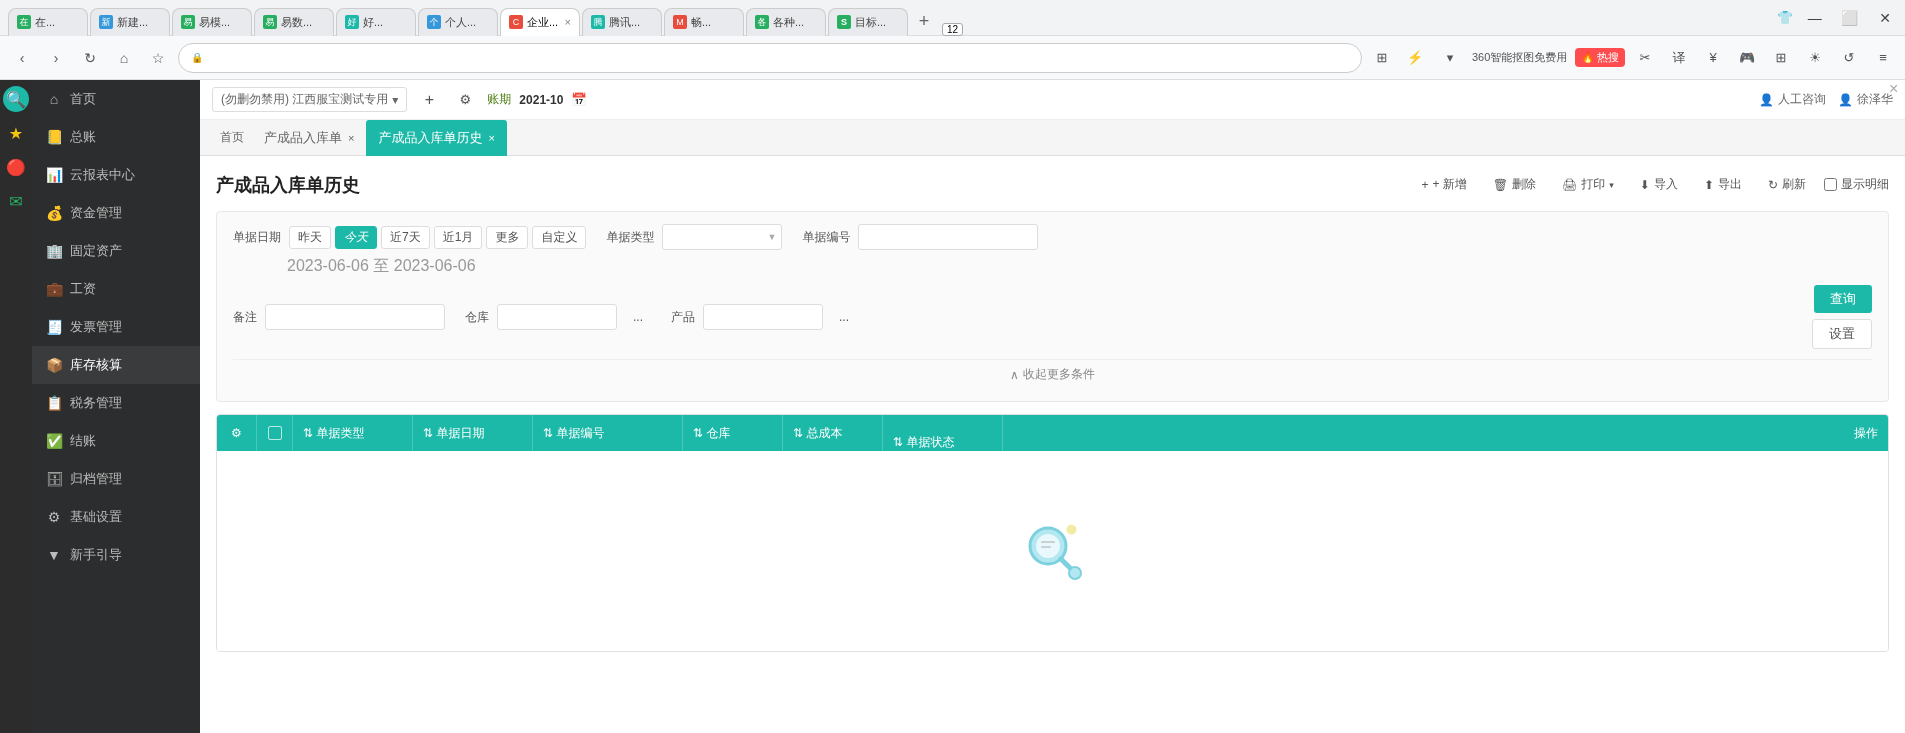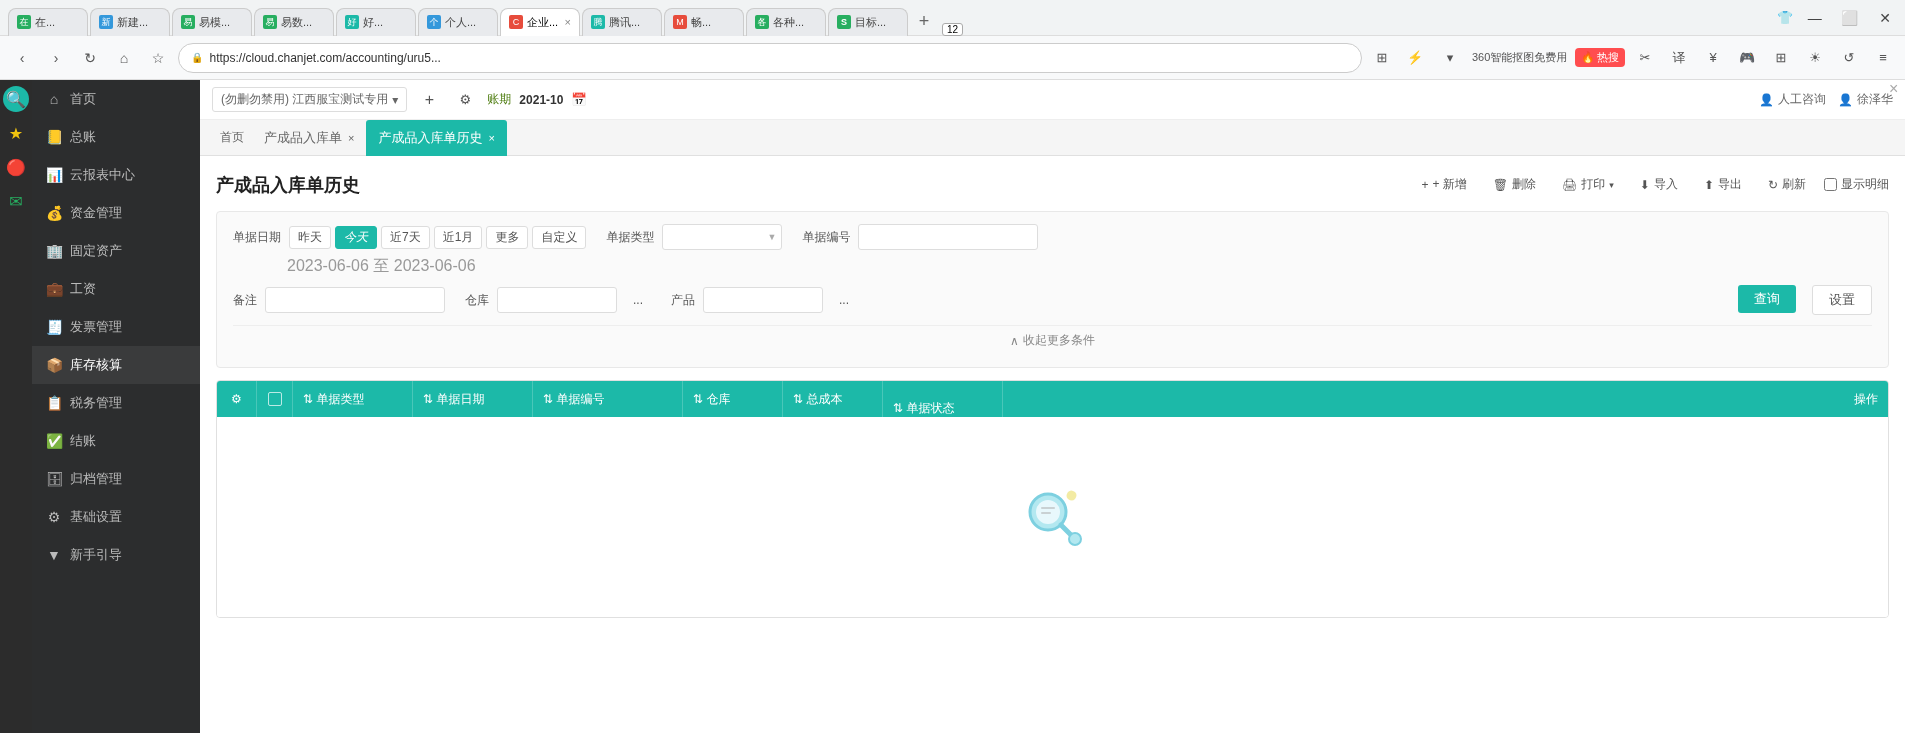--- a/index.html
+++ b/index.html
@@ -395,24 +395,25 @@
       display: flex;
       flex-direction: column;
       align-items: center;
       justify-content: center;
       padding: 40px;
       color: #bbb;
     }
 
     .filter-queries-right {
       display: flex;
-      gap: 16px;
+      flex-direction: column;
+      gap: 6px;
       margin-left: auto;
       justify-content: flex-start;
-      align-items: flex-start;
+      align-items: flex-end;
     }
 
     .checkbox-square {
       width: 14px;
       height: 14px;
       border: 1px solid rgba(255,255,255,0.7);
       border-radius: 2px;
       background: transparent;
       cursor: pointer;
     }
@@ -497,21 +498,20 @@
 </div>
 
 <div class="browser-toolbar">
   <button class="nav-btn">‹</button>
   <button class="nav-btn">›</button>
   <button class="nav-btn">↻</button>
   <button class="nav-btn">⌂</button>
   <button class="nav-btn">☆</button>
   <div class="address-bar">
     <span style="font-size:10px;color:#888;">🔒</span>
-    <span class="address-text">https://cloud.chanjet.com/accounting/uru5...</span>
   </div>
   <div class="toolbar-icons">
     <button class="toolbar-icon-btn">⊞</button>
     <button class="toolbar-icon-btn">⚡</button>
     <button class="toolbar-icon-btn">▾</button>
     <span style="font-size:11px;color:#555;margin:0 2px;">360智能抠图免费用</span>
     <div class="hot-search-btn">
       <span>🔥</span>
       <span>热搜</span>
     </div>

